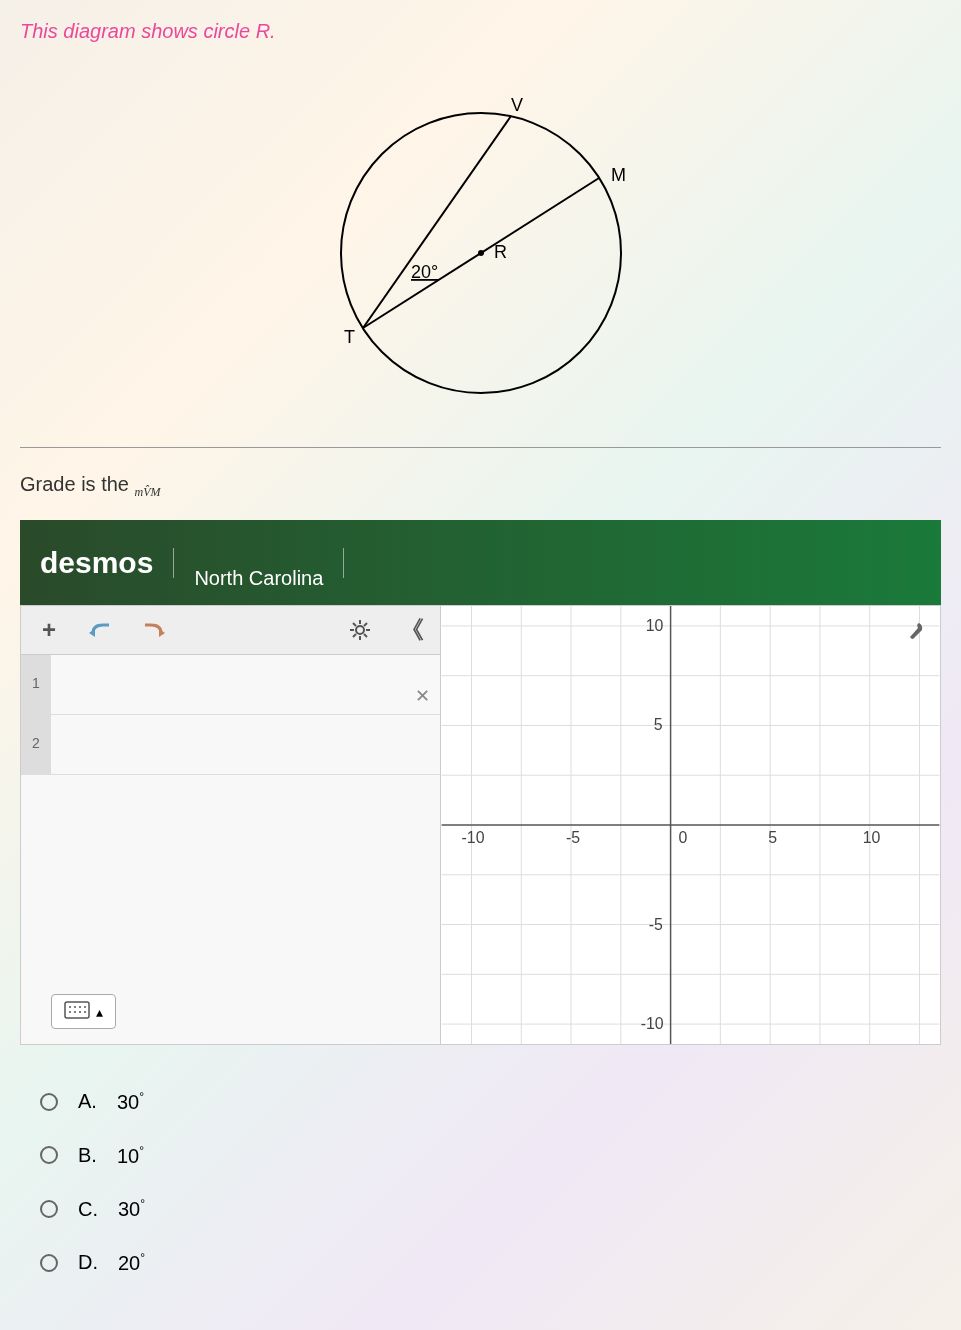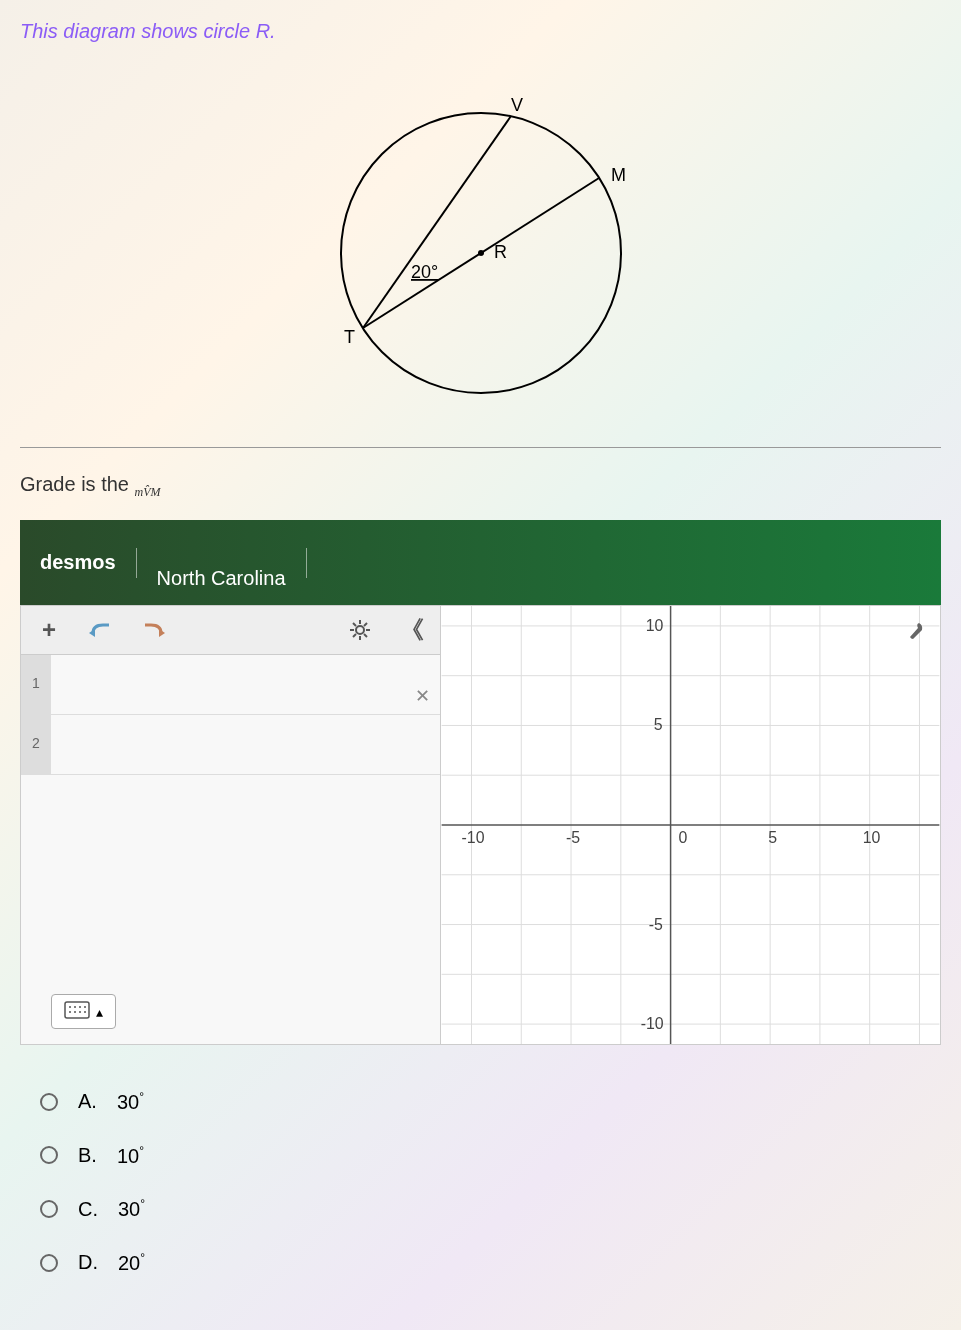--- a/index.html
+++ b/index.html
@@ -5,21 +5,21 @@
     * { box-sizing: border-box; margin: 0; padding: 0; }
     body {
       font-family: Arial, sans-serif;
       background: linear-gradient(135deg, #f5f0e8 0%, #fff5e8 25%, #e8f5f0 50%, #f0e8f5 75%, #f5f0e8 100%);
       width: 961px;
       min-height: 1330px;
       padding: 20px;
     }
     .prompt-text {
       font-size: 20px;
-      color: #8b5cf6;
+      color: #ec4899;
       margin-bottom: 20px;
       font-style: italic;
     }
     .diagram-container {
       width: 100%;
       text-align: center;
       padding: 20px 0;
       border-bottom: 1px solid #999;
       margin-bottom: 15px;
     }
@@ -39,21 +39,21 @@
       background: linear-gradient(to right, #2a4a2a 0%, #1a7a3a 100%);
       color: white;
       padding: 15px 20px;
       display: flex;
       align-items: center;
       gap: 20px;
       font-size: 20px;
     }
     .desmos-logo {
       font-weight: bold;
-      font-size: 20px;
+      font-size: 30px;
       color: white;
     }
     .divider-v {
       width: 1px;
       height: 30px;
       background: rgba(255,255,255,0.5);
     }
     .desmos-region, .desmos-version {
       color: white;
       margin-top: 32px;

